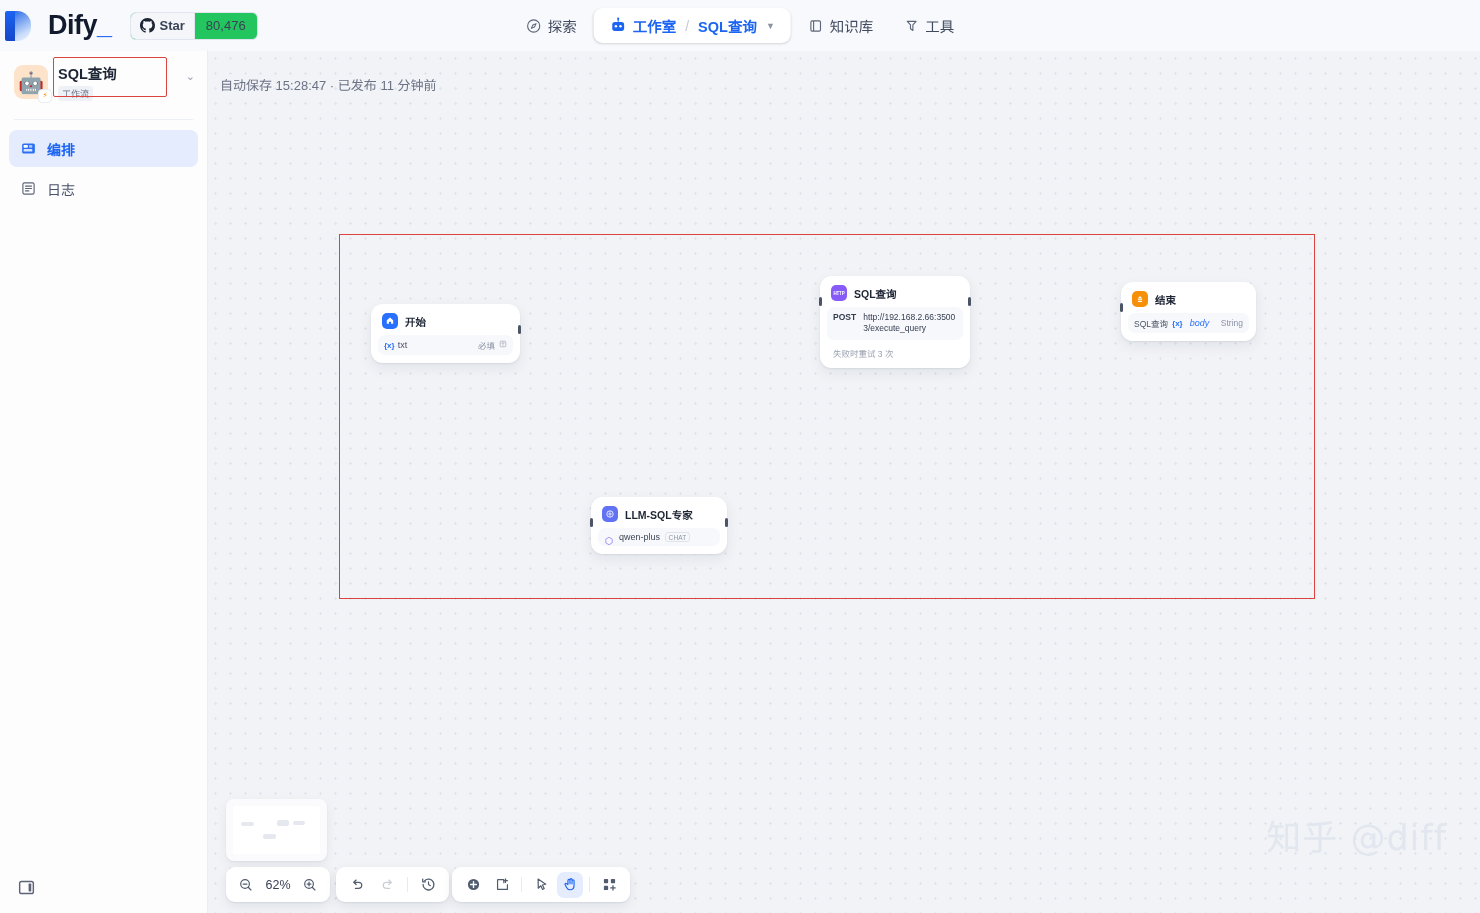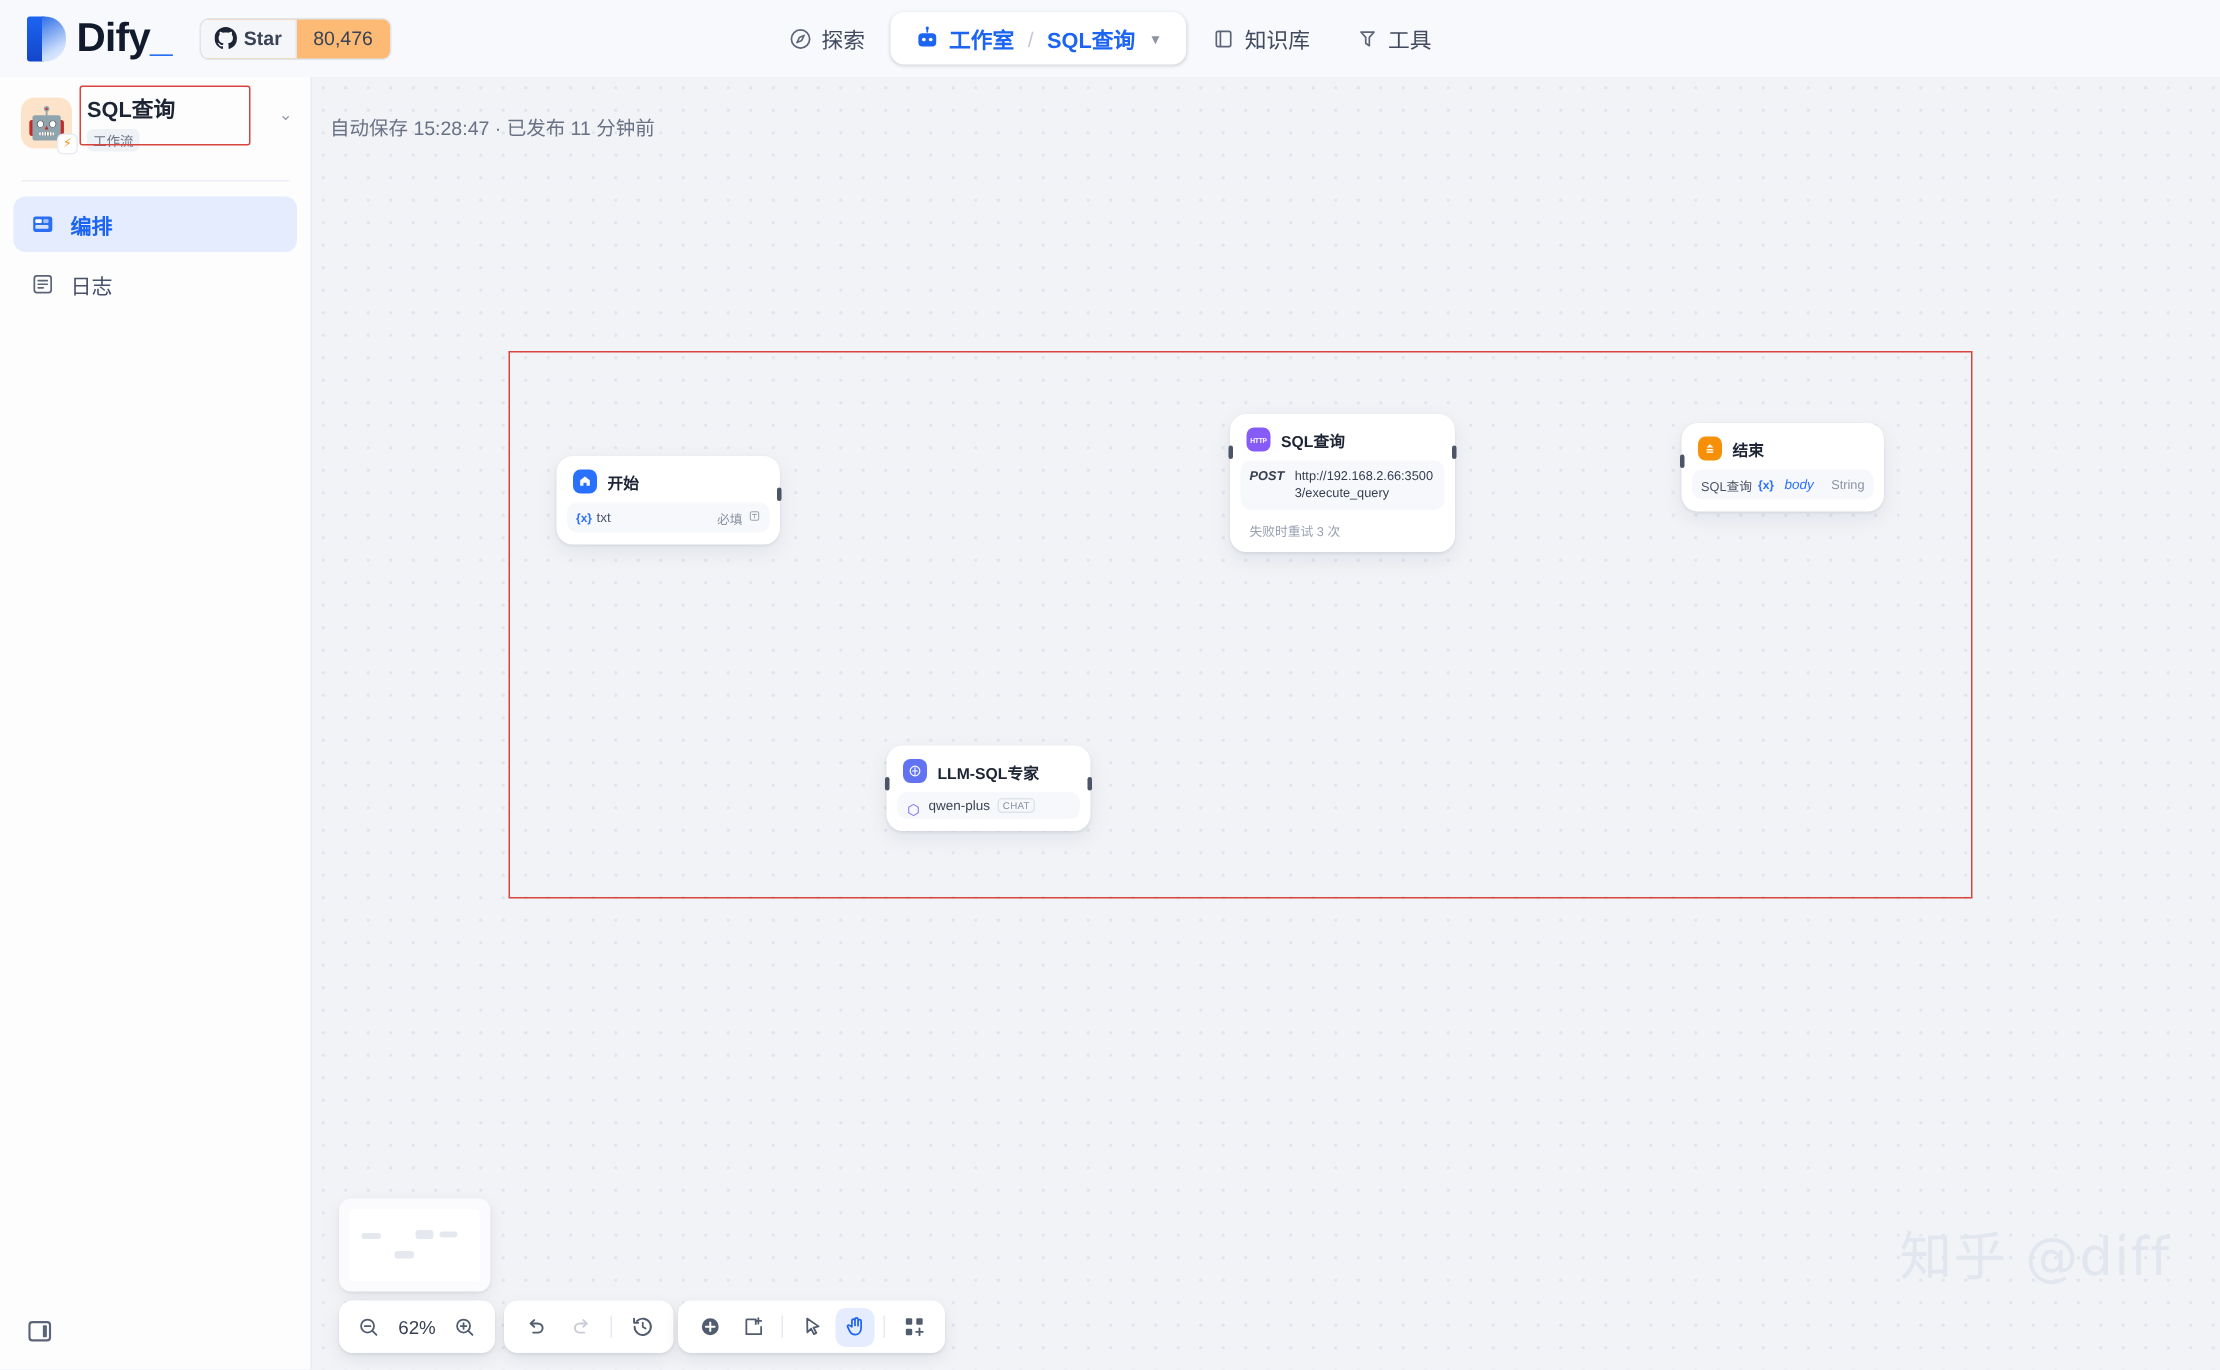--- a/index.html
+++ b/index.html
@@ -12,21 +12,21 @@
   }
   body { position: relative; }
 
   
   .topbar {
     position: absolute; top: 0; left: 0; width: 1480px; height: 51px;
     background: #f7f9fc;
     display: flex; align-items: center;
     z-index: 40;
   }
-  .logo-wrap { display: flex; align-items: center; margin-left: 18px; gap: 7px; justify-content: space-between; }
+  .logo-wrap { display: flex; align-items: center; margin-left: 5px; gap: 17px; justify-content: space-between; }
   .logo-mark { width: 26px; height: 30px; position: relative; }
   .logo-mark::before {
     content: ""; position: absolute; left: 0; top: 0;
     width: 11px; height: 30px; border-radius: 2px 0 0 2px;
     background: linear-gradient(180deg,#1c64f2,#1446c9);
   }
   .logo-mark::after {
     content: ""; position: absolute; left: 10px; top: 0;
     width: 16px; height: 30px;
     border-radius: 0 14px 14px 0;
@@ -35,21 +35,21 @@
   .logo-text {
     font-size: 27px; font-weight: 700; letter-spacing: -0.5px;
     color: #121a2e; line-height: 1;
   }
   .logo-text .cursor { color: #1c64f2; }
 
   .star-pill {
     display: flex; align-items: center; height: 28px;
     margin-left: 18px;
     border: 1px solid #e0e5ee; border-radius: 6px;
-    background: #fdba74; overflow: hidden;
+    background: #22c55e; overflow: hidden;
   }
   .star-left {
     display: flex; align-items: center; gap: 5px;
     padding: 0 9px; height: 100%;
     background: #f4f6fa;
     border-right: 1px solid #e0e5ee;
   }
   .star-left .lbl { font-size: 13px; font-weight: 700; color: #3a4355; }
   .star-count { padding: 0 11px; font-size: 13px; color: #3a4355; font-weight: 400; }
 
@@ -172,21 +172,21 @@
   .node-body {
     margin-top: 6px; background: #f7f8fb; border-radius: 7px;
     padding: 4px 6px;
   }
   .var-row { display: flex; align-items: center; font-size: 8.5px; color: #4a5365; }
   .var-x { color: #2970ff; font-size: 8px; margin-right: 3px; font-weight: 600;}
   .var-name { color: #48516a; font-size: 9px; }
   .var-right { margin-left: auto; display: flex; align-items: center; gap: 4px; color: #8b93a5; font-size: 8.5px; }
 
   .http-row { display: flex; font-size: 8.5px; line-height: 1.35; padding: 1px 0; }
-  .http-method { font-weight: 700; color: #343d4f; margin-right: 7px; flex: none; font-size: 8.5px; font-style: italic;}
+  .http-method { font-weight: 700; color: #343d4f; margin-right: 7px; flex: none; font-size: 8.5px;}
   .http-url { color: #343d4f; word-break: break-all; font-size: 8.5px;}
   .retry-note { margin-top: 7px; padding: 0 6px 1px; font-size: 8.5px; color: #9aa1b1; }
 
   .model-row { display: flex; align-items: center; gap: 5px; }
   .model-ico { width: 10px; height: 10px; flex: none; }
   .model-name { font-size: 9px; color: #3b4456; }
   .model-badge {
     font-size: 6.5px; color: #8b93a5; border: 1px solid #dfe3ea;
     border-radius: 3px; padding: 0.5px 2.5px; letter-spacing: .2px;
   }

